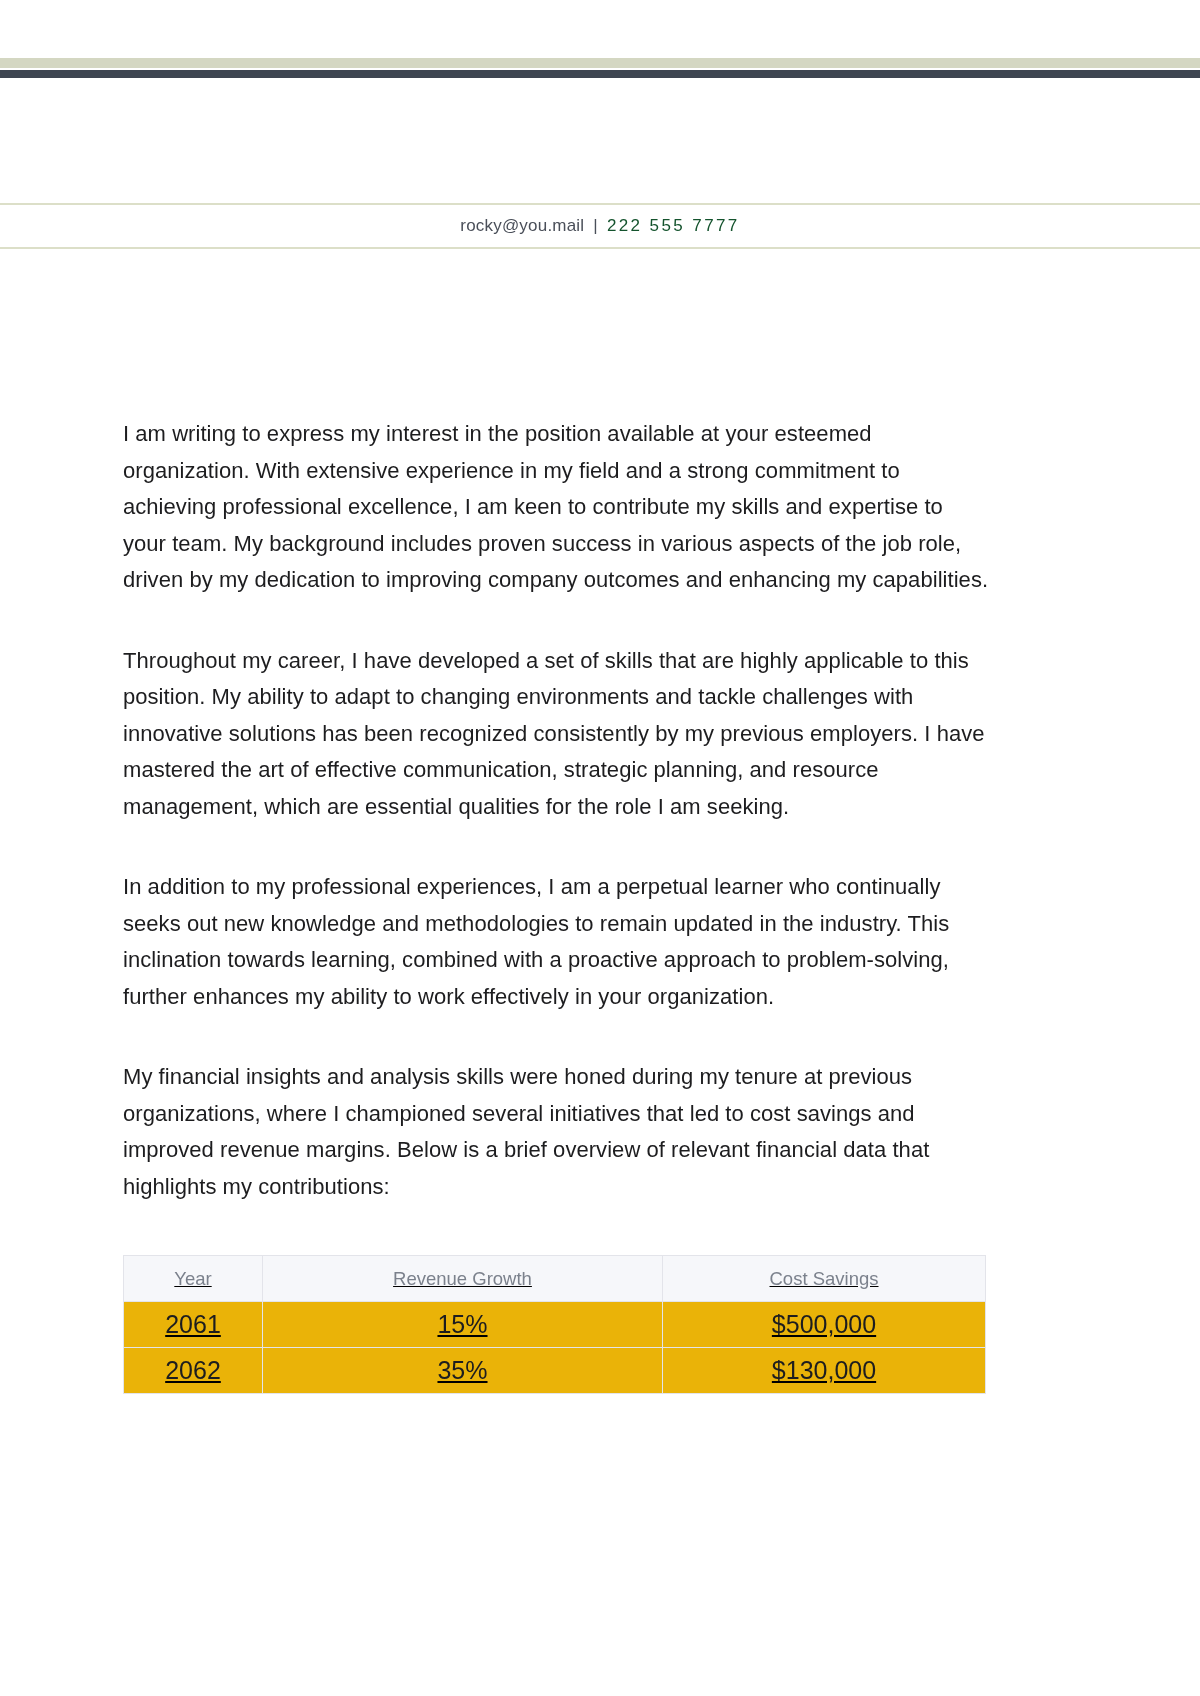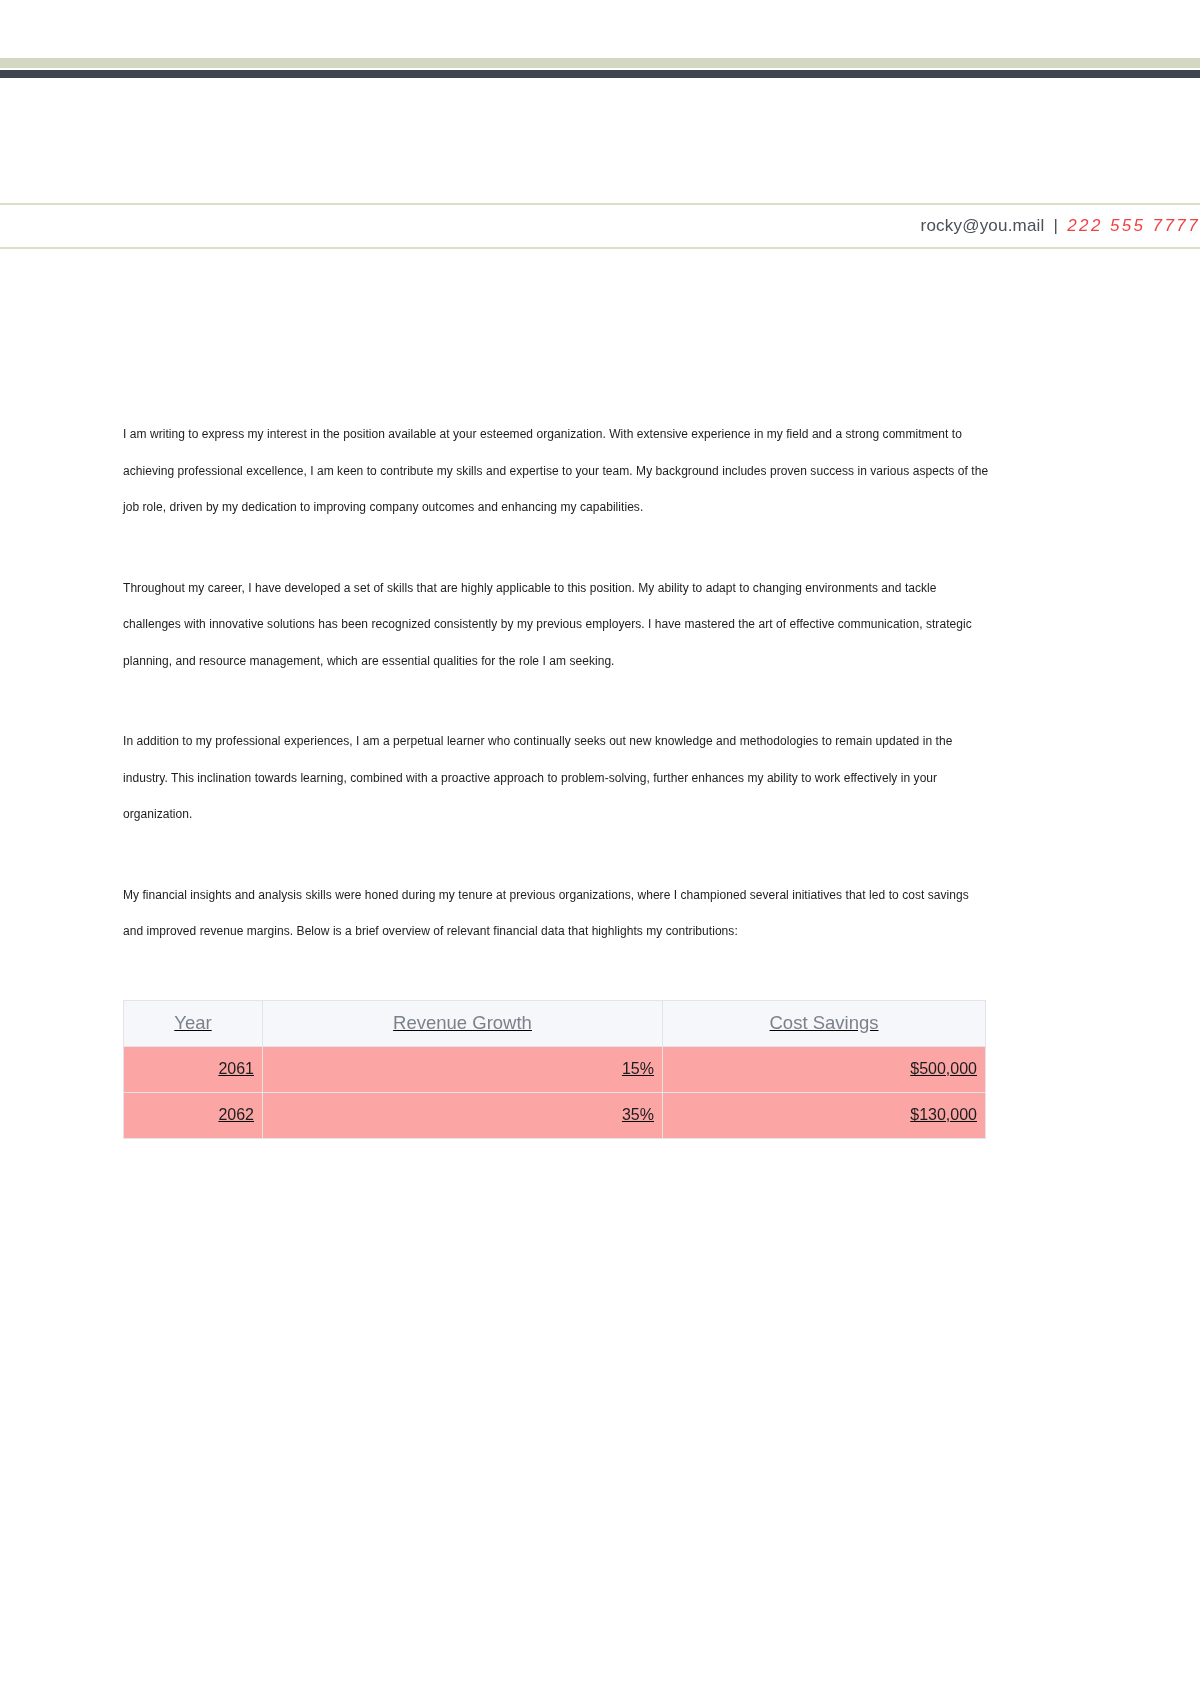--- a/index.html
+++ b/index.html
@@ -45,21 +45,21 @@
     position: absolute;
     left: 0;
     top: 203px;
     width: 1200px;
     height: 46px;
     border-top: 2px solid #dcdfc8;
     border-bottom: 2px solid #dcdfc8;
     box-sizing: border-box;
     display: flex;
     align-items: center;
-    justify-content: flex-end;
+    justify-content: center;
   }
   .contact-line {
     font-size: 17px;
     color: #4a4f59;
     letter-spacing: 0.2px;
     white-space: nowrap;
     display: flex;
     align-items: baseline;
     gap: 0;
   }
@@ -67,23 +67,22 @@
     font-size: 17px;
     color: #4a4f59;
   }
   .contact-sep {
     color: #4a4f59;
     padding: 0 9px;
     font-size: 17px;
   }
   .contact-phone {
     font-size: 17px;
-    color: #ef4444;
+    color: #14532d;
     letter-spacing: 2.4px;
-    font-style: italic;
   }
 
   
   .content {
     position: absolute;
     left: 123px;
     top: 360px;
     width: 866px;
   }
 
@@ -92,21 +91,21 @@
     font-weight: bold;
     color: #2b2b2e;
     text-align: center;
     letter-spacing: -0.2px;
     margin: 0 0 0 0;
     line-height: 1.2;
     padding-right: 4px;
   }
 
   .paragraph {
-    font-size: 12px;
+    font-size: 22px;
     line-height: 36.5px;
     color: #1d1d1f;
     margin: 0;
     text-align: left;
     letter-spacing: 0.05px;
   }
   .p-first { margin-top: 56px; }
   .p-next  { margin-top: 44px; }
 
   
@@ -126,26 +125,26 @@
   .data-table thead th {
     background: #f6f7fa;
     color: #7b818c;
     font-weight: normal;
     text-align: center;
     height: 46px;
     padding: 0 10px;
     font-size: 18.5px;
   }
   .data-table tbody td {
-    background: #fca5a5;
+    background: #eab308;
     color: #1d1d1f;
-    text-align: right;
+    text-align: center;
     height: 46px;
     padding: 0 8px;
-    font-size: 16px;
+    font-size: 25px;
   }
   .col-year   { width: 139px; }
   .col-rev    { width: 400px; }
   .col-cost   { width: 323px; }
 </style>
 </head>
 <body>
 
 <div class="page">
 

